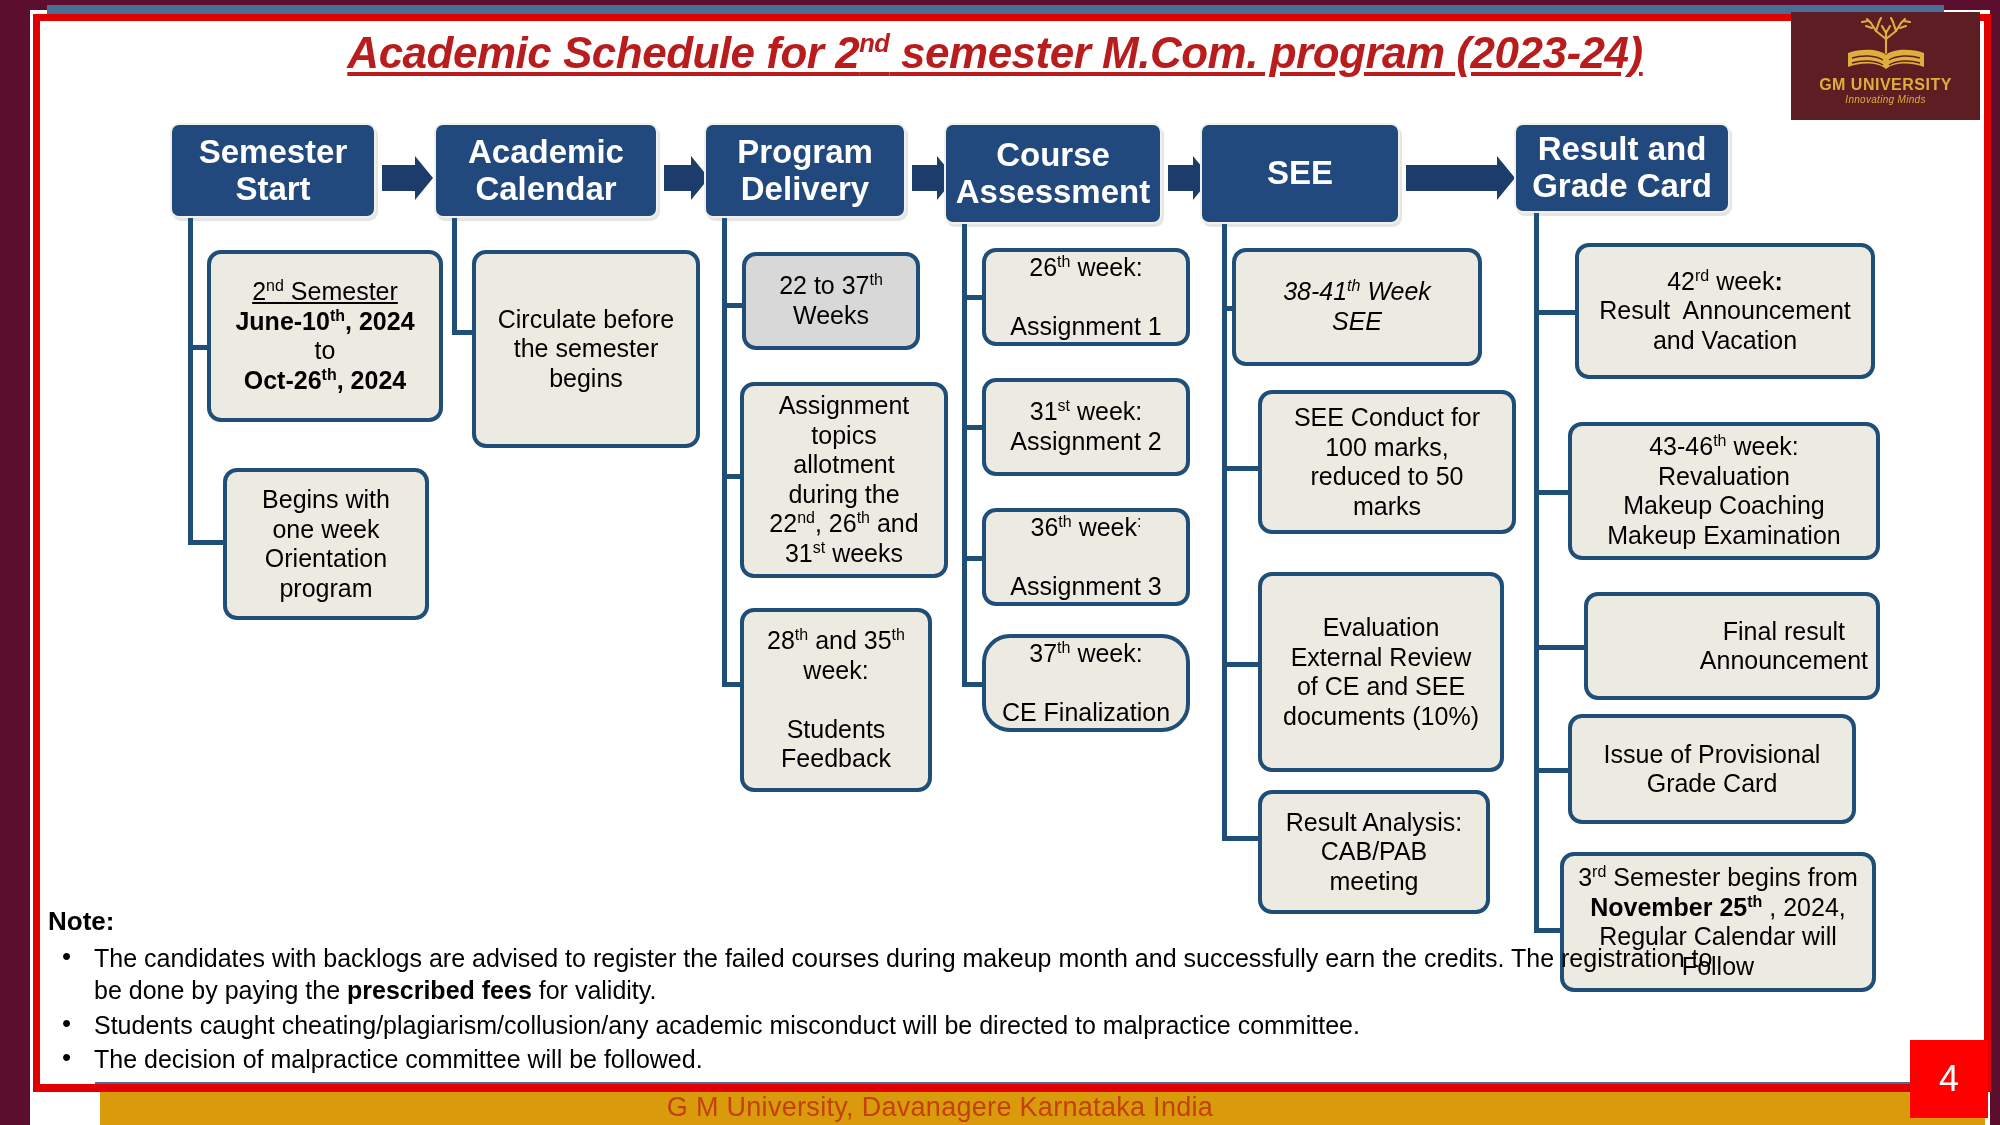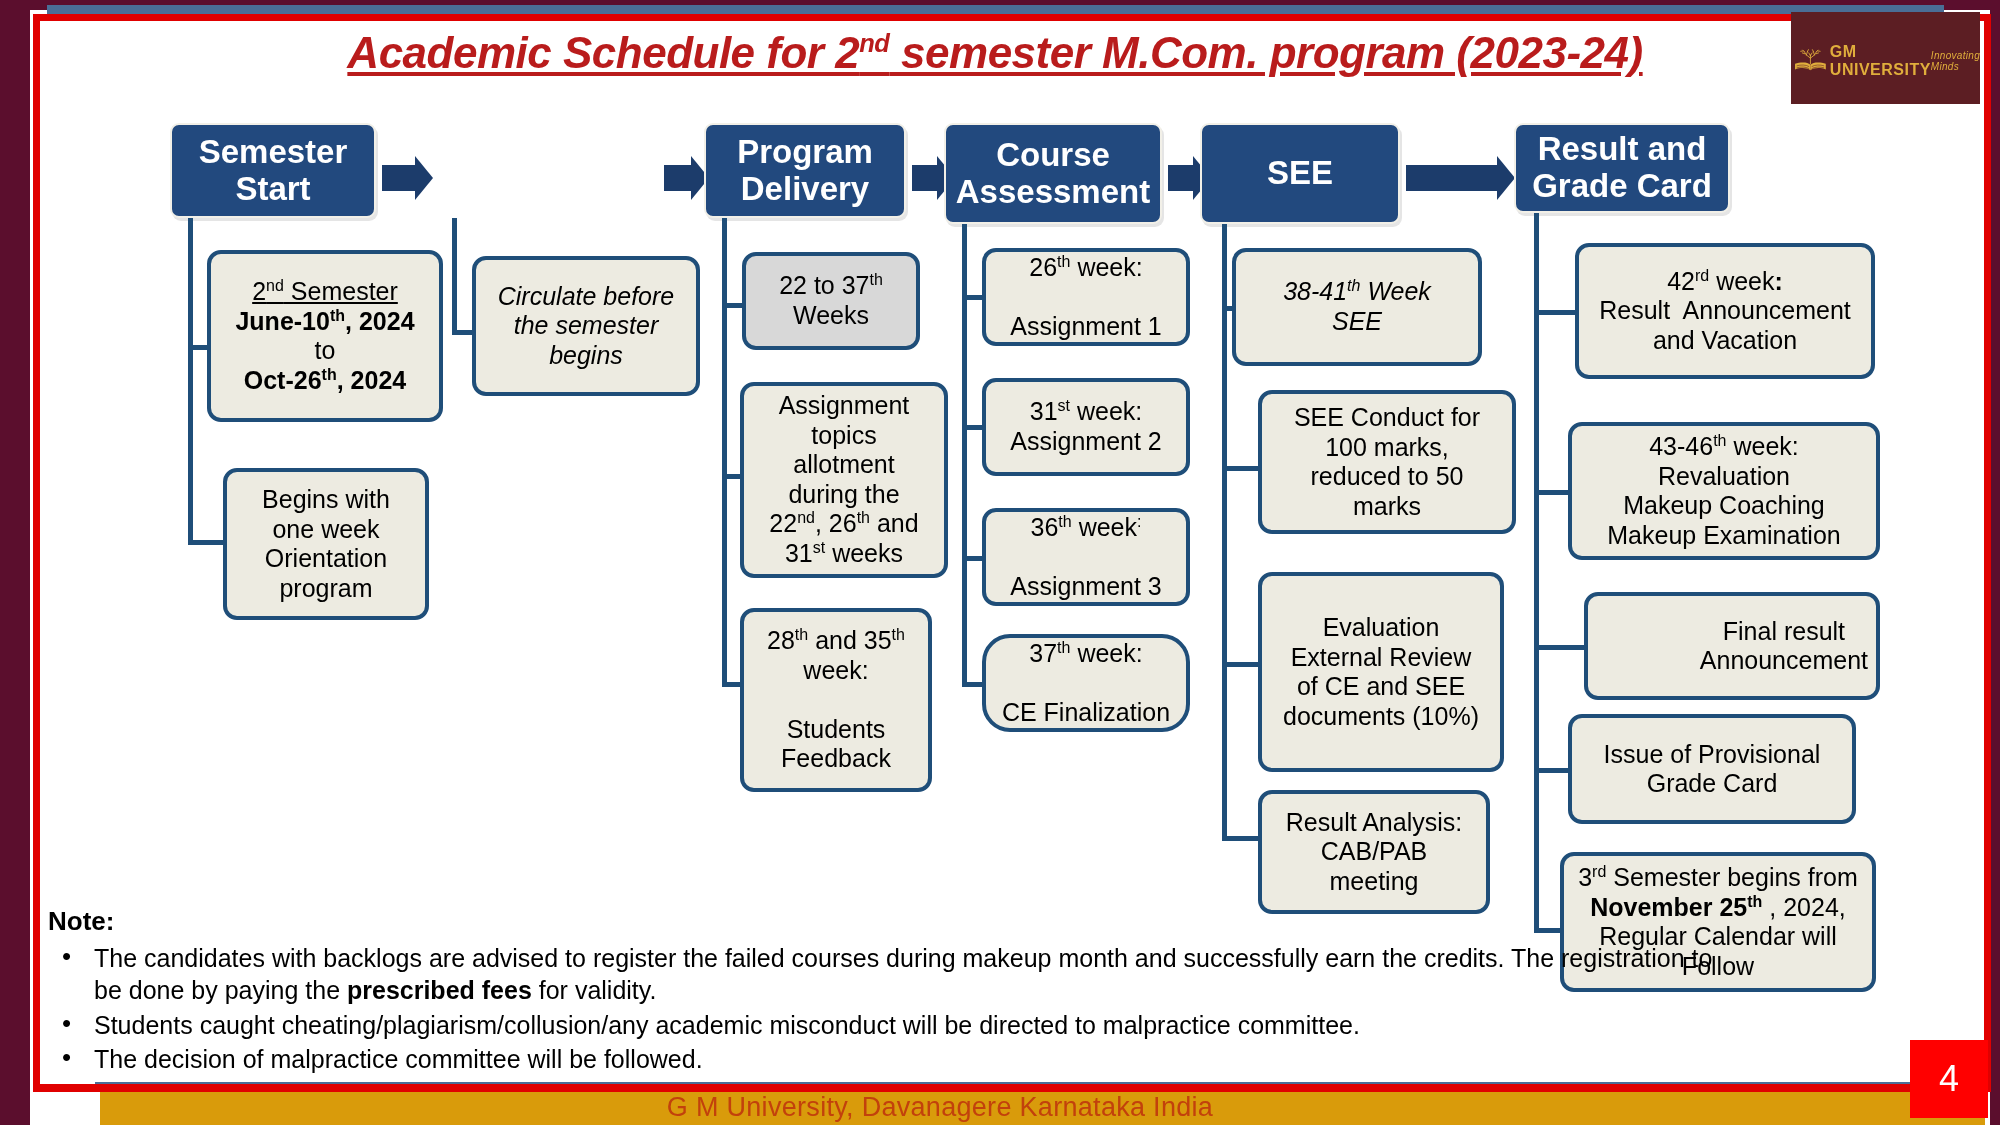--- a/index.html
+++ b/index.html
@@ -26,22 +26,22 @@
     color:#c2410c; font-size:27px; letter-spacing:0.3px; white-space:nowrap;
   }
   .slide-num {
     position:absolute; left:1910px; top:1040px; width:78px; height:78px;
     background:#FF0000; color:#ffffff; font-size:36px;
     display:flex; align-items:center; justify-content:center;
   }
 
   
   .logo {
-    position:absolute; left:1791px; top:12px; width:189px; height:92px;
-    background:#5C1E23; display:flex; flex-direction:row;
+    position:absolute; left:1791px; top:12px; width:189px; height:108px;
+    background:#5C1E23; display:flex; flex-direction:column;
     align-items:center; justify-content:flex-start; padding-top:5px; overflow:hidden;
   }
   .logo svg { display:block; }
   .logo-name { color:#E0AE3C; font-size:16px; font-weight:bold; letter-spacing:0.5px; margin-top:1px; }
   .logo-tag  { color:#E0AE3C; font-size:10px; font-style:italic; letter-spacing:0.3px; }
 
   
   .title {
     position:absolute; left:200px; top:28px; width:1590px;
     text-align:center; font-size:44px; font-weight:bold; font-style:italic;
@@ -133,20 +133,23 @@
     </svg>
     <div class="logo-name">GM UNIVERSITY</div>
     <div class="logo-tag">Innovating Minds</div>
   </div>
 
   <div class="hdr" style="left:170px; top:123px; width:206px; height:95px;">
     <div><span>Semester</span><br><span>Start</span></div>
   </div>
   <div class="arrow" style="left:382px; top:165px; width:34px;"></div>
 
+  <div class="hdr" style="left:434px; top:123px; width:224px; height:95px;">
+    <div><span>Academic</span><br><span>Calendar</span></div>
+  </div>
   <div class="arrow" style="left:664px; top:165px; width:28px;"></div>
 
   <div class="hdr" style="left:704px; top:123px; width:202px; height:95px;">
     <div><span>Program</span><br><span>Delivery</span></div>
   </div>
   <div class="arrow" style="left:912px; top:165px; width:26px;"></div>
 
   <div class="hdr" style="left:944px; top:123px; width:218px; height:101px;">
     <div><span>Course</span><br><span>Assessment</span></div>
   </div>
@@ -166,21 +169,21 @@
   <div class="hline" style="left:188px; top:540px; width:36px;"></div>
   <div class="box" style="left:207px; top:250px; width:236px; height:172px;">
     <div><u>2<sup>nd</sup> Semester</u><br><b>June-10<sup>th</sup>, 2024</b><br>to<br><b>Oct-26<sup>th</sup>, 2024</b></div>
   </div>
   <div class="box" style="left:223px; top:468px; width:206px; height:152px;">
     <div>Begins with<br>one week<br>Orientation<br>program</div>
   </div>
 
   <div class="vline" style="left:452px; top:218px; height:114px;"></div>
   <div class="hline" style="left:452px; top:330px; width:22px;"></div>
-  <div class="box" style="left:472px; top:256px; width:228px; height:140px;font-style:italic;">
+  <div class="box" style="left:472px; top:250px; width:228px; height:198px;">
     <div>Circulate before<br>the semester<br>begins</div>
   </div>
 
   <div class="vline" style="left:722px; top:218px; height:466px;"></div>
   <div class="hline" style="left:722px; top:303px; width:24px;"></div>
   <div class="hline" style="left:722px; top:474px; width:20px;"></div>
   <div class="hline" style="left:722px; top:682px; width:22px;"></div>
   <div class="box gray" style="left:742px; top:252px; width:178px; height:98px;">
     <div>22 to 37<sup>th</sup><br>Weeks</div>
   </div>

